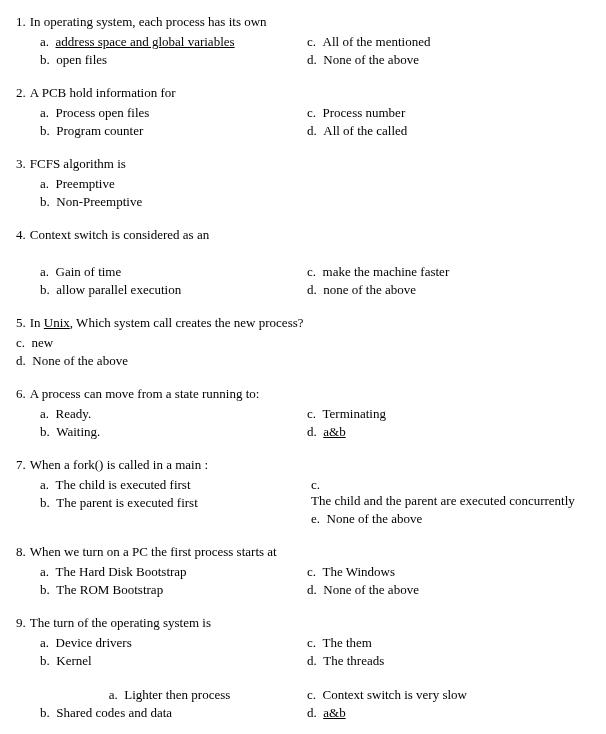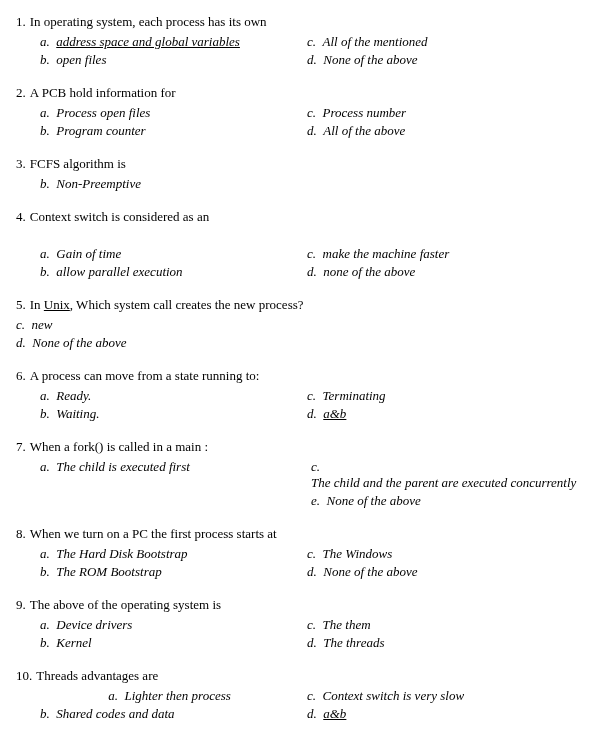--- a/index.html
+++ b/index.html
@@ -15,21 +15,20 @@
     .question-block {
       margin-bottom: 16px;
     }
     .options-grid {
       display: grid;
       grid-template-columns: 1fr 1fr;
       column-gap: 8px;
     }
     .option {
       padding: 1px 0;
-      font-style: italic;
     }
   </style>
 </head>
 <body>
 
 <div id="app">
     <div class="question-block">
       <div style="margin-bottom: 3px;"><span style="margin-right:4px;">1.</span><span>In operating system, each process has its own</span></div>
       <div class="options-grid">
         <div>
@@ -44,28 +43,29 @@
     </div>
     <div class="question-block">
       <div style="margin-bottom: 3px;"><span style="margin-right:4px;">2.</span><span>A PCB hold information for</span></div>
       <div class="options-grid">
         <div>
           <div class="option" style="padding-left: 24px;"><span>a.&nbsp;&nbsp;</span><span>Process open files</span></div>
           <div class="option" style="padding-left: 24px;"><span>b.&nbsp;&nbsp;</span><span>Program counter</span></div>
         </div>
         <div>
           <div class="option"><span>c.&nbsp;&nbsp;</span><span>Process number</span></div>
-          <div class="option"><span>d.&nbsp;&nbsp;</span><span>All of the above</span></div>
+          <div class="option"><span>d.&nbsp;&nbsp;</span><span>All of the called</span></div>
         </div>
       </div>
     </div>
     <div class="question-block">
       <div style="margin-bottom: 3px;"><span style="margin-right:4px;">3.</span><span>FCFS algorithm is</span></div>
       <div class="options-grid">
         <div>
+          <div class="option" style="padding-left: 24px;"><span>a.&nbsp;&nbsp;</span><span>Preemptive</span></div>
           <div class="option" style="padding-left: 24px;"><span>b.&nbsp;&nbsp;</span><span>Non-Preemptive</span></div>
         </div>
       </div>
     </div>
     <div class="question-block">
       <div style="margin-bottom: 20px;"><span style="margin-right:4px;">4.</span><span>Context switch is considered as an</span></div>
       <div class="options-grid">
         <div>
           <div class="option" style="padding-left: 24px;"><span>a.&nbsp;&nbsp;</span><span>Gain of time</span></div>
           <div class="option" style="padding-left: 24px;"><span>b.&nbsp;&nbsp;</span><span>allow parallel execution</span></div>
@@ -96,20 +96,21 @@
           <div class="option"><span>c.&nbsp;&nbsp;</span><span>Terminating</span></div>
           <div class="option"><span>d.&nbsp;&nbsp;</span><span><u>a&amp;b</u></span></div>
         </div>
       </div>
     </div>
     <div class="question-block">
       <div style="margin-bottom: 3px;"><span style="margin-right:4px;">7.</span><span>When a fork() is called in a main :</span></div>
       <div style="display: grid; grid-template-columns: 1fr 1fr; column-gap: 16px;">
         <div>
           <div class="option" style="padding-left: 24px;"><span>a.&nbsp;&nbsp;</span><span>The child is executed first</span></div>
+          <div class="option" style="padding-left: 24px;"><span>b.&nbsp;&nbsp;</span><span>The parent is executed first</span></div>
         </div>
         <div>
           <div class="option"><span>c.&nbsp;&nbsp;</span><span style="display:inline-block;vertical-align:top;">The child and the parent are executed concurrently</span></div>
           <div class="option"><span>e.&nbsp;&nbsp;</span><span style="">None of the above</span></div>
         </div>
       </div>
     </div>
     <div class="question-block">
       <div style="margin-bottom: 3px;"><span style="margin-right:4px;">8.</span><span>When we turn on a PC the first process starts at</span></div>
       <div class="options-grid">
@@ -117,34 +118,33 @@
           <div class="option" style="padding-left: 24px;"><span>a.&nbsp;&nbsp;</span><span>The Hard Disk Bootstrap</span></div>
           <div class="option" style="padding-left: 24px;"><span>b.&nbsp;&nbsp;</span><span>The ROM Bootstrap</span></div>
         </div>
         <div>
           <div class="option"><span>c.&nbsp;&nbsp;</span><span>The Windows</span></div>
           <div class="option"><span>d.&nbsp;&nbsp;</span><span>None of the above</span></div>
         </div>
       </div>
     </div>
     <div class="question-block">
-      <div style="margin-bottom: 3px;"><span style="margin-right:4px;">9.</span><span>The above of the operating system is</span></div>
+      <div style="margin-bottom: 3px;"><span style="margin-right:4px;">9.</span><span>The turn of the operating system is</span></div>
       <div class="options-grid">
         <div>
           <div class="option" style="padding-left: 24px;"><span>a.&nbsp;&nbsp;</span><span>Device drivers</span></div>
           <div class="option" style="padding-left: 24px;"><span>b.&nbsp;&nbsp;</span><span>Kernel</span></div>
         </div>
         <div>
           <div class="option"><span>c.&nbsp;&nbsp;</span><span>The them</span></div>
           <div class="option"><span>d.&nbsp;&nbsp;</span><span>The threads</span></div>
         </div>
       </div>
     </div>
     <div class="question-block">
-      <div style="margin-bottom: 3px;"><span style="margin-right:4px;">10.</span><span>Threads advantages are</span></div>
       <div class="options-grid">
         <div>
           <div class="option" style="padding-left: 24px; text-align: center;"><span>a.&nbsp;&nbsp;</span><span>Lighter then process</span></div>
           <div class="option" style="padding-left: 24px;"><span>b.&nbsp;&nbsp;</span><span>Shared codes and data</span></div>
         </div>
         <div>
           <div class="option"><span>c.&nbsp;&nbsp;</span><span>Context switch is very slow</span></div>
           <div class="option"><span>d.&nbsp;&nbsp;</span><span><u>a&amp;b</u></span></div>
         </div>
       </div>

